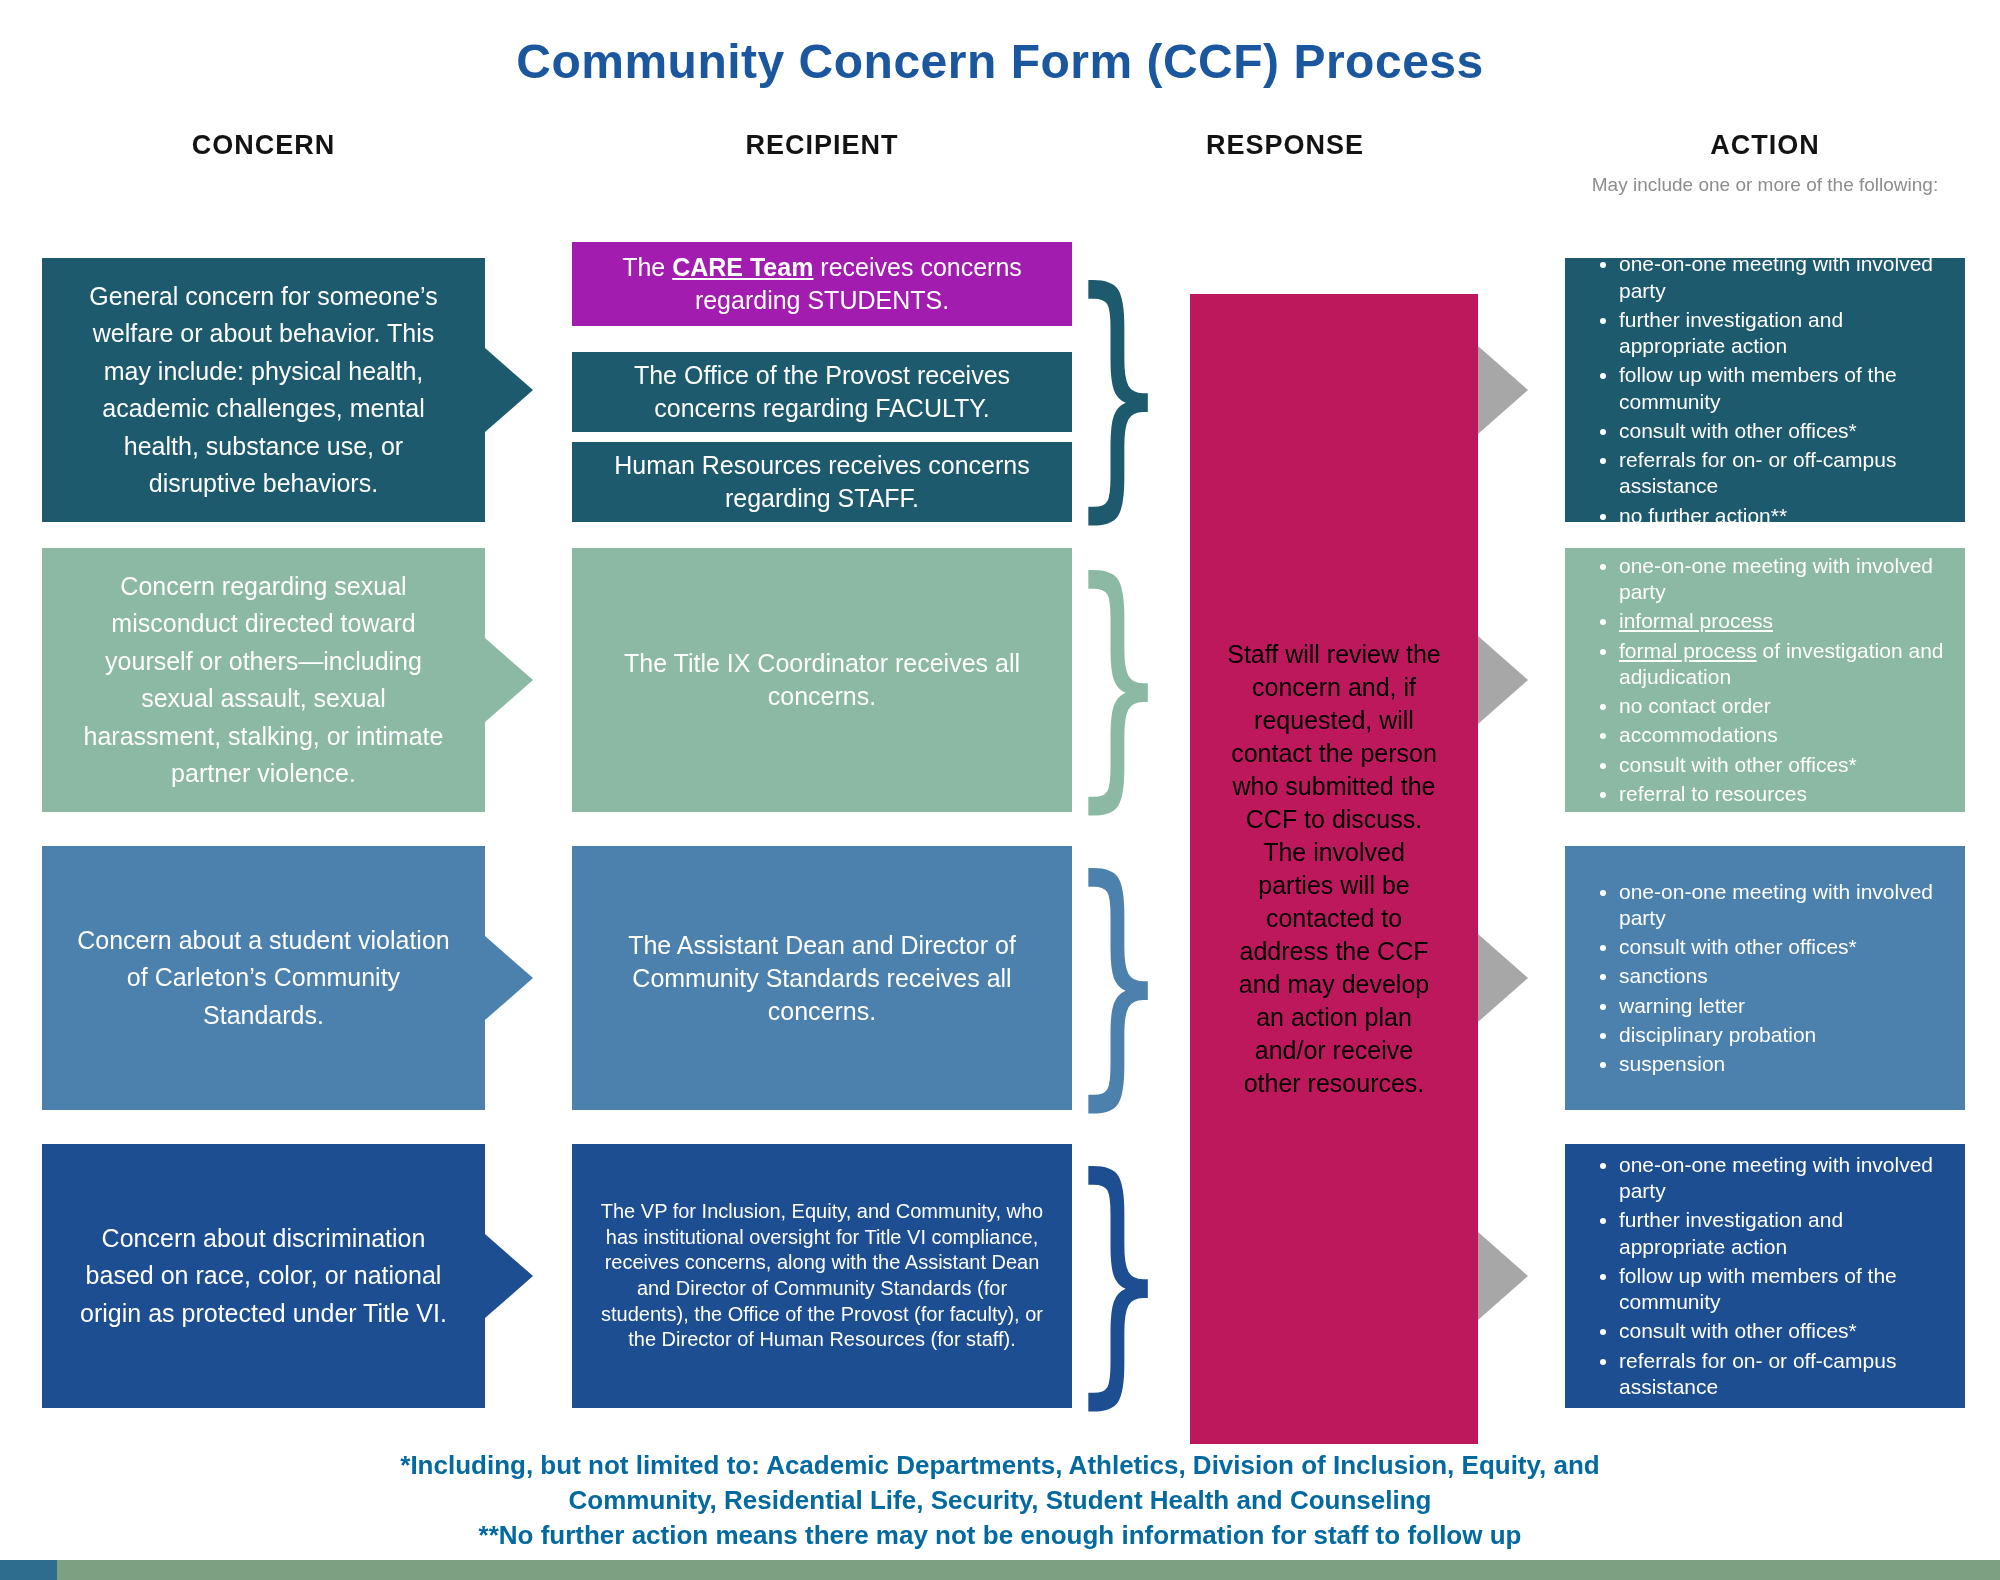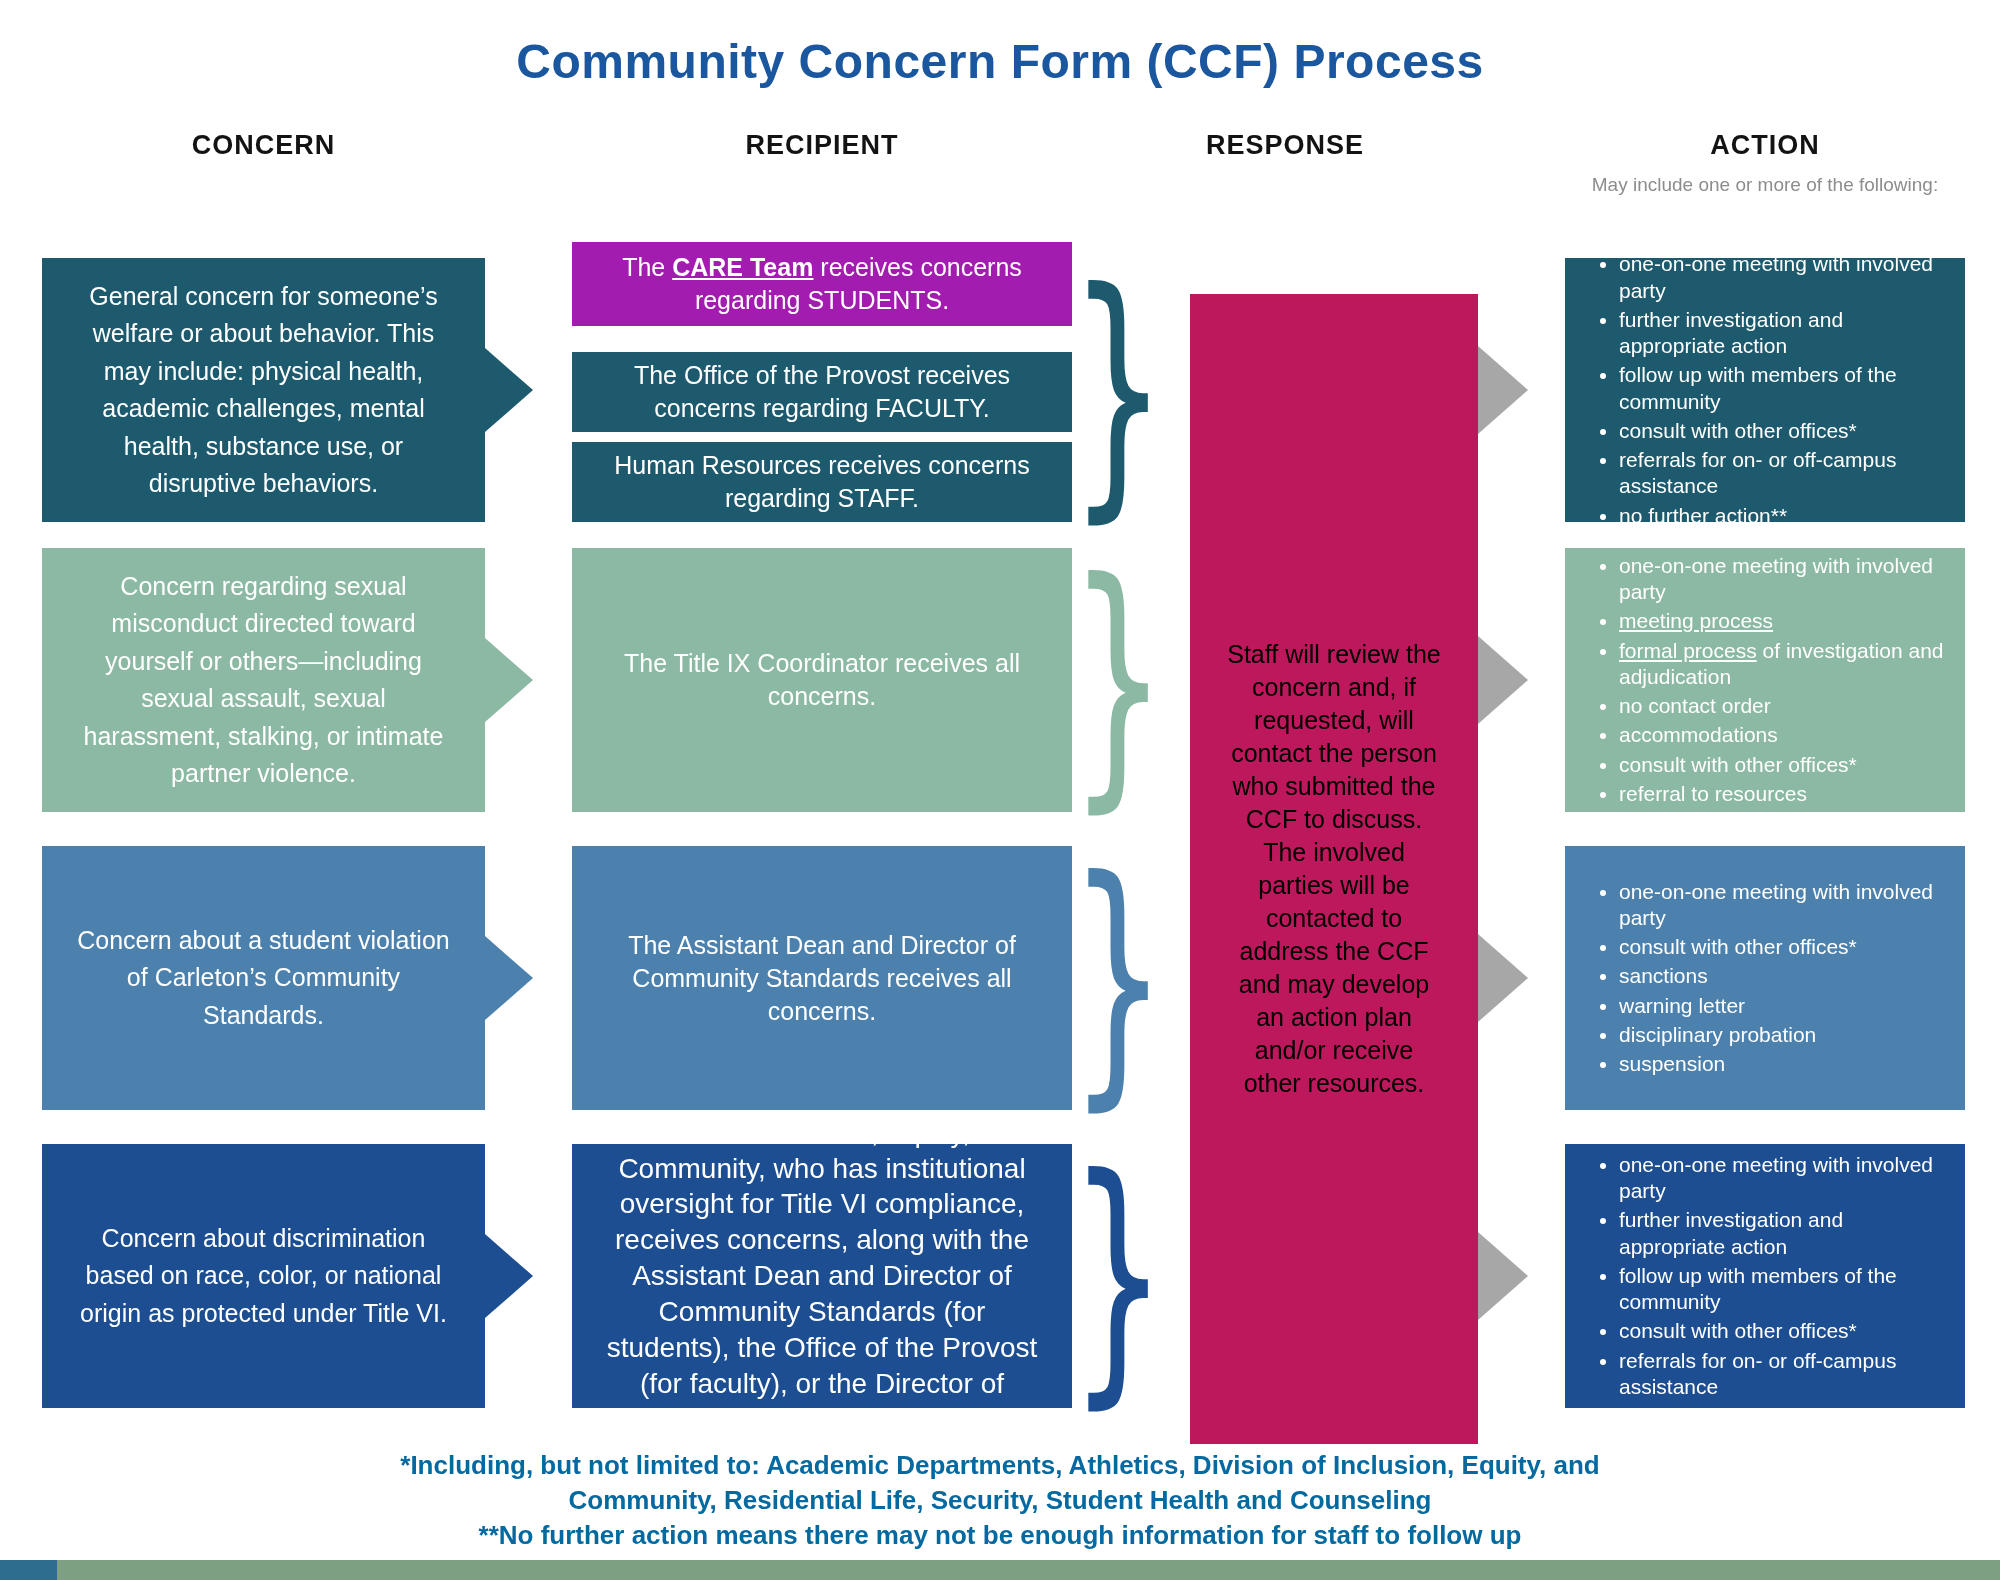--- a/index.html
+++ b/index.html
@@ -17,21 +17,21 @@
 
   .box { position:absolute; color:#ffffff; display:flex; align-items:center;
          justify-content:center; text-align:center; }
 
   .concern { left:42px; width:443px; padding:0 30px; font-size:25px; line-height:1.5; }
   .tip { position:absolute; left:100%; top:50%; transform:translateY(-50%);
          width:0; height:0; border-top:42px solid transparent;
          border-bottom:42px solid transparent; border-left:48px solid #000; }
 
   .recipient { left:572px; width:500px; padding:0 22px; font-size:25px; line-height:1.32; }
-  .recipient.small { font-size:28px; line-height:1.28; }
+  .recipient.small { font-size:20px; line-height:1.28; }
   .strong-link { font-weight:bold; text-decoration:underline; color:inherit; cursor:pointer; }
 
   .brace { position:absolute; left:1082px; width:72px; display:flex; align-items:center;
            justify-content:center; font-size:280px; line-height:264px;
            font-family:"DejaVu Sans", sans-serif; pointer-events:none; }
   .brace span { display:block; transform:scale(0.55,0.95); }
 
   .response { position:absolute; left:1190px; top:258px; width:288px; height:1150px;
               color:#000000; display:flex; align-items:center; justify-content:center;
               text-align:center; font-size:25px; line-height:1.32; padding:0 34px; }
@@ -131,21 +131,21 @@
         <li>further investigation and appropriate action</li>
         <li>follow up with members of the community</li>
         <li>consult with other offices*</li>
         <li>referrals for on- or off-campus assistance</li>
         <li>no further action**</li>
       </ul>
   </div>
   <div class="box action" style="top: 548px; height: 264px; background: rgb(140, 185, 163);">
     <ul>
         <li>one-on-one meeting with involved party</li>
-        <li><span class="ul">meeting process</span></li>
+        <li><span class="ul">informal process</span></li>
         <li><span class="ul">formal process</span> of investigation and adjudication</li>
         <li>no contact order</li>
         <li>accommodations</li>
         <li>consult with other offices*</li>
         <li>referral to resources</li>
       </ul>
   </div>
   <div class="box action" style="top: 846px; height: 264px; background: rgb(76, 129, 174);">
     <ul>
         <li>one-on-one meeting with involved party</li>

